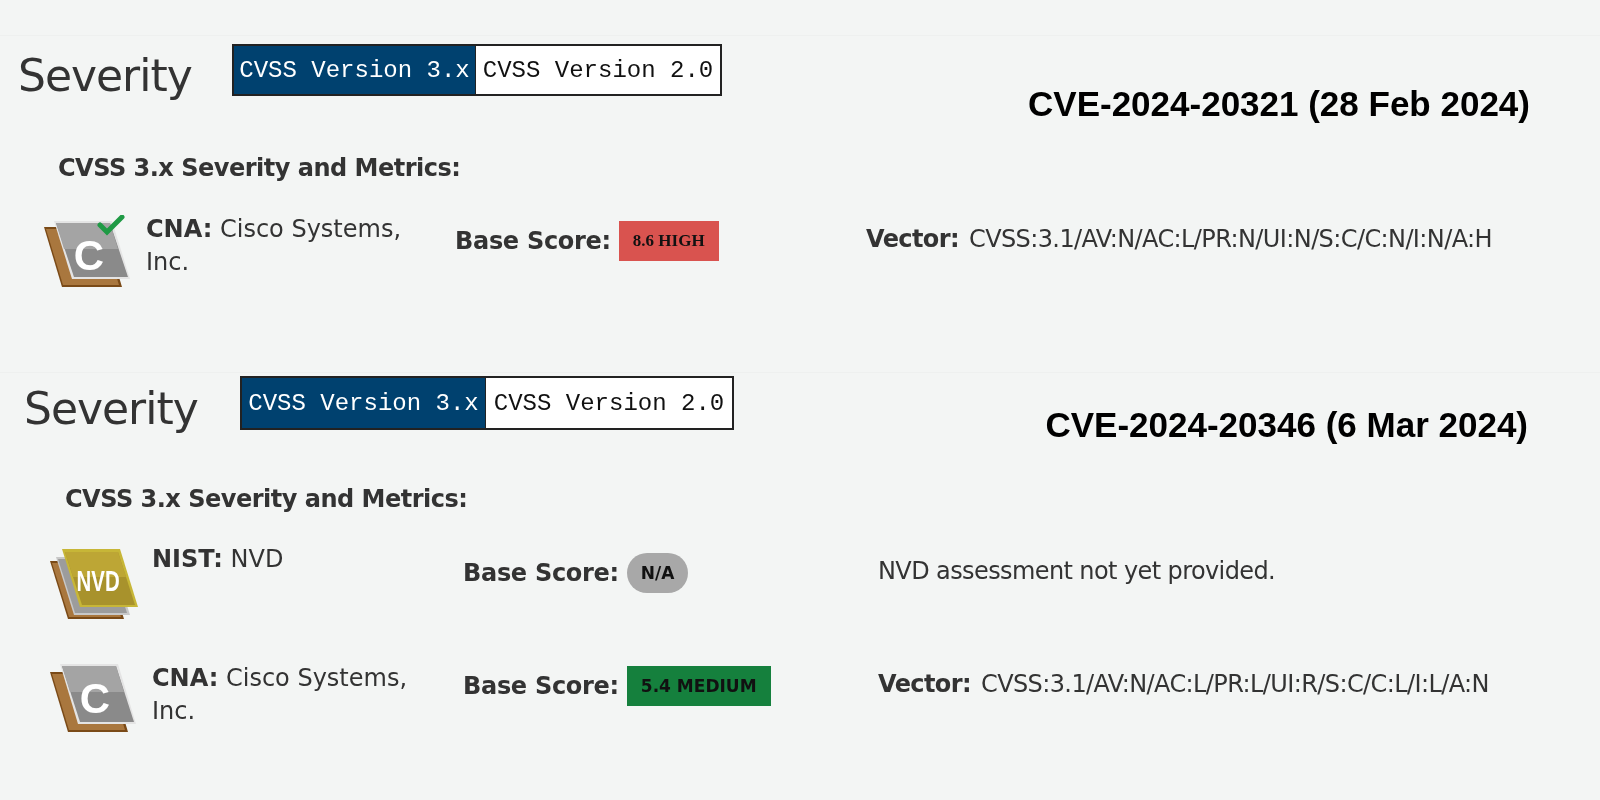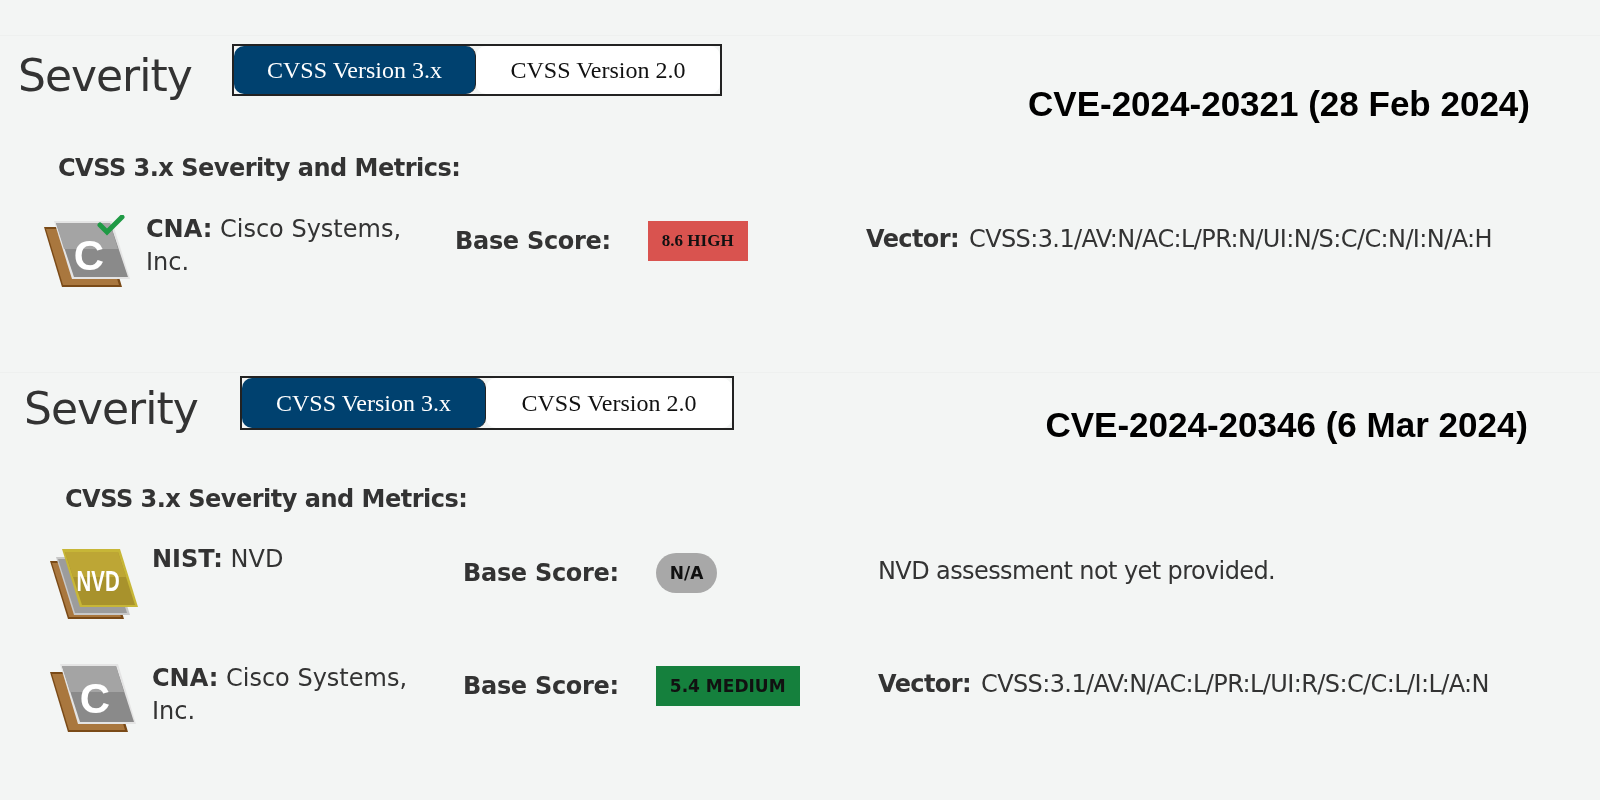--- a/index.html
+++ b/index.html
@@ -31,29 +31,28 @@
       margin: 0;
     }
     .tabs {
       position: absolute;
       display: flex;
       border: 2px solid #222;
       height: 52px;
       box-sizing: border-box;
     }
     .tab {
-      font-family: Liberation Serif, serif;
+      font-family: Liberation Mono, monospace;
       font-size: 24px;
       display: flex;
       align-items: center;
       justify-content: center;
       cursor: pointer;
       box-sizing: border-box;
       height: 100%;
-      border-radius: 10px;
     }
     .tab.active {
       background: #00416f;
       color: #ffffff;
       width: 242px;
       border-right: 1px solid #222;
     }
     .tab.inactive {
       background: #ffffff;
       color: #111;
@@ -95,21 +94,20 @@
       width: 290px;
     }
     .source .lbl { font-weight: bold; }
     .base-score {
       position: absolute;
       display: flex;
       align-items: center;
       font-family: "DejaVu Sans", sans-serif;
       font-size: 24px;
       color: #333;
-      gap: 29px;
     }
     .base-score .lbl { font-weight: bold; margin-right: 8px; letter-spacing: -0.3px; }
     .score-pill {
       display: inline-block;
       font-family: "DejaVu Sans", sans-serif;
       font-weight: bold;
       font-size: 17px;
       color: #111;
       padding: 0 14px;
       height: 40px;

